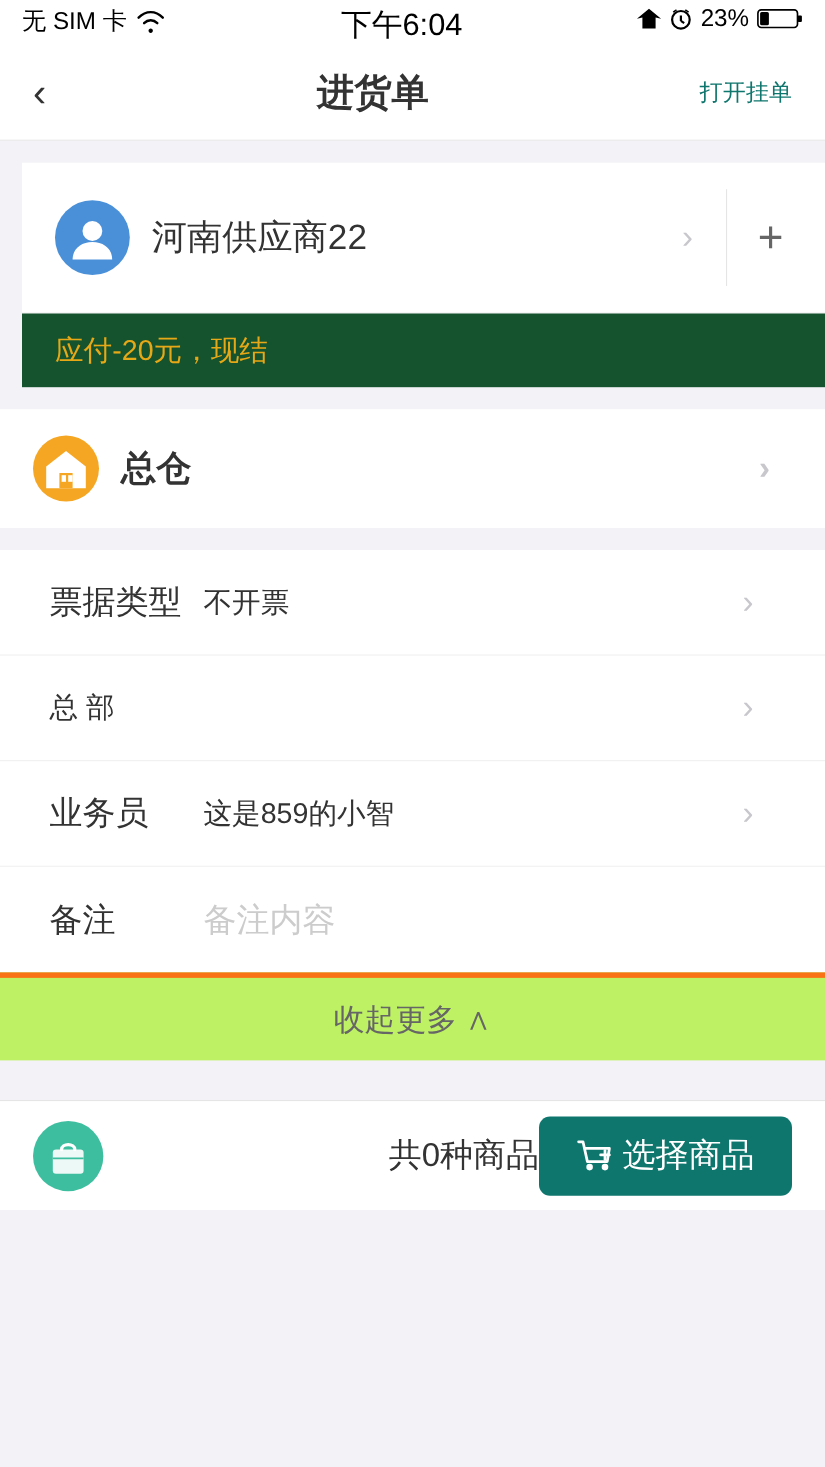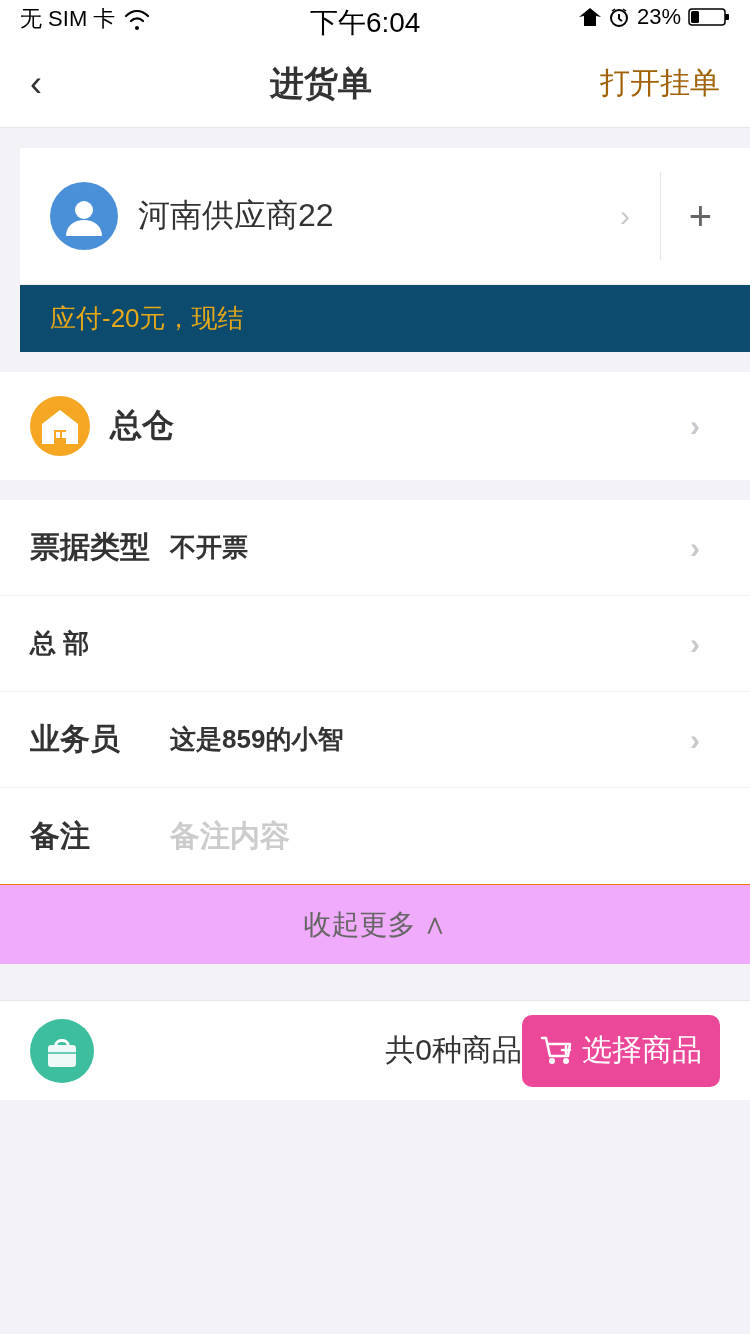--- a/index.html
+++ b/index.html
@@ -44,22 +44,22 @@
       font-size: 36px;
       color: #333;
       cursor: pointer;
     }
     .nav-title {
       font-size: 34px;
       font-weight: 700;
       color: #333;
     }
     .nav-action {
-      font-size: 30px;
-      color: #a16207;
+      font-size: 21px;
+      color: #0f766e;
       cursor: pointer;
     }
 
     
     .section-gap {
       height: 20px;
       background: #f2f2f7;
     }
 
     
@@ -107,21 +107,21 @@
       justify-content: center;
       font-size: 40px;
       color: #666;
       cursor: pointer;
       margin-left: 10px;
       padding-left: 20px;
     }
 
     
     .notice-bar {
-      background: #0c4a6e;
+      background: #14532d;
       padding: 16px 30px;
       font-size: 26px;
       color: #e6a817;
     }
 
     
     .warehouse-row {
       background: #fff;
       display: flex;
       align-items: center;
@@ -147,24 +147,23 @@
     }
 
     
     .form-section {
       background: #fff;
       margin-top: 20px;
     }
     .form-row {
       display: flex;
       align-items: center;
-      padding: 0 30px;
+      padding: 0 45px;
       height: 96px;
       border-bottom: 1px solid #f0f0f0;
-      font-weight: bold;
     }
     .form-row:last-child {
       border-bottom: none;
     }
     .form-label {
       font-size: 30px;
       color: #333;
       width: 140px;
       flex-shrink: 0;
     }
@@ -174,29 +173,29 @@
       color: #333;
     }
     .form-placeholder {
       flex: 1;
       font-size: 30px;
       color: #ccc;
     }
 
     
     .collapse-row {
-      background: #f0abfc;
+      background: #bef264;
       height: 80px;
       display: flex;
       align-items: center;
       justify-content: center;
       font-size: 28px;
       color: #666;
       cursor: pointer;
-      border-top: 1px solid #f97316;
+      border-top: 5px solid #f97316;
     }
 
     
     .bottom-bar {
       background: #fff;
       height: 100px;
       display: flex;
       align-items: center;
       padding: 0 30px;
       margin-top: 36px;
@@ -213,24 +212,24 @@
       justify-content: center;
       margin-right: 20px;
       flex-shrink: 0;
     }
     .product-count {
       flex: 1;
       font-size: 30px;
       color: #333;
     }
     .select-btn {
-      background: #ec4899;
+      background: #0f766e;
       border-radius: 10px;
       height: 72px;
-      padding: 0 18px;
+      padding: 0 34px;
       display: flex;
       align-items: center;
       gap: 10px;
       font-size: 30px;
       color: #fff;
       cursor: pointer;
     }
   </style>
 </head>
 <body>

